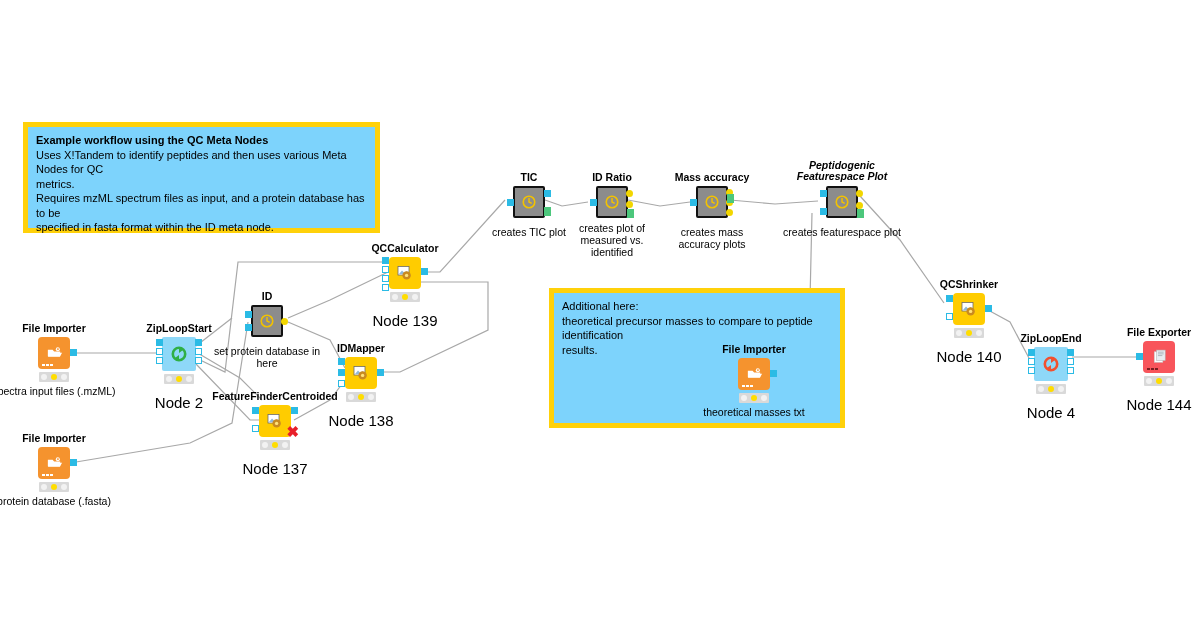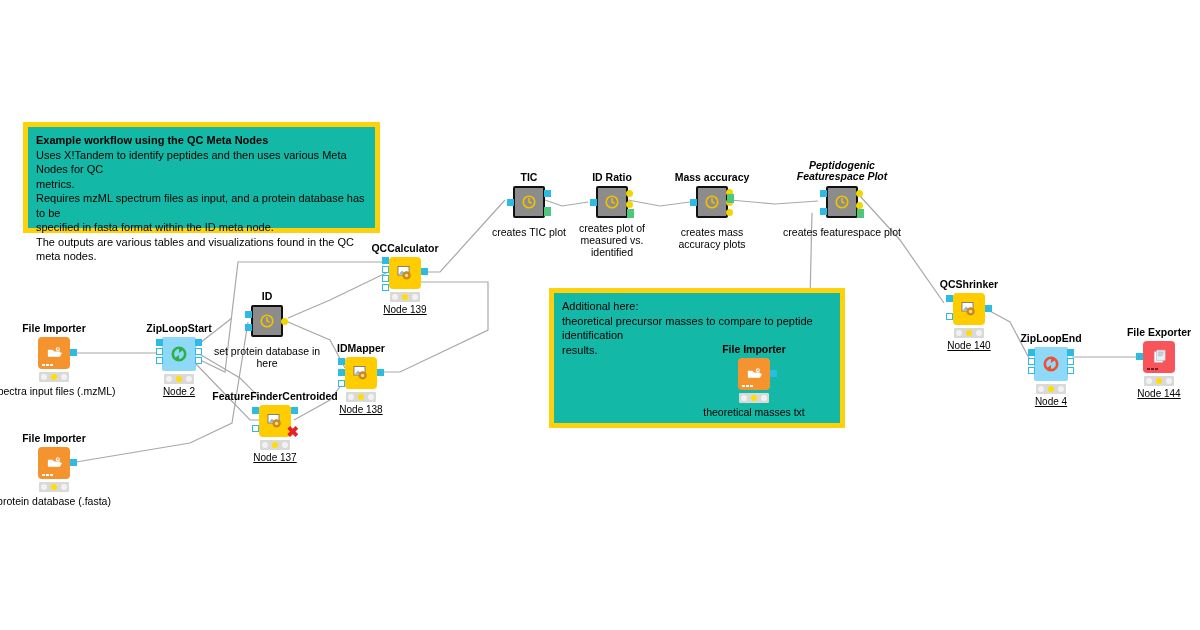--- a/index.html
+++ b/index.html
@@ -9,21 +9,21 @@
     font-family:"Liberation Sans", sans-serif;
     overflow:hidden;
     position:relative;
   }
   #canvas{position:absolute;inset:0;width:1200px;height:630px;}
   svg.wires{position:absolute;left:0;top:0;width:1200px;height:630px;pointer-events:none;}
 
   
   .annot{
     position:absolute;
-    background:#14b8a6;
+    background:#7dd3fc;
     border:5px solid #FFD10A;
     box-sizing:border-box;
     padding:6px 8px;
     font-size:11px;
     line-height:1.32;
     color:#000;
   }
   .annot .ttl{font-weight:bold;display:block;}
   .annot .ln{display:block;}
 
@@ -73,22 +73,22 @@
   .status{
     position:absolute;left:50%;transform:translateX(-50%);
     top:100%;margin-top:3px;
     width:30px;height:10px;background:#D9D9D9;border-radius:1px;
     display:flex;align-items:center;justify-content:space-around;
   }
   .status span{width:6px;height:6px;border-radius:50%;background:#F2F2F2;display:block;}
   .status span.on{background:#FFDD00;}
   .nodeid{
     position:absolute;left:50%;transform:translateX(-50%);
-    top:100%;margin-top:15px;
-    font-size:10px;color:#000;white-space:nowrap;text-decoration:underline;
+    top:100%;margin-top:23px;
+    font-size:15px;color:#000;white-space:nowrap;
   }
   .subcap{
     position:absolute;left:50%;transform:translateX(-50%);
     top:100%;margin-top:4px;
     font-size:10.5px;color:#000;text-align:center;line-height:1.15;
     white-space:normal;width:96px;
   }
   .subcap.w130{width:130px;}
   .subcap.w150{width:150px;}
   .errx{position:absolute;right:-8px;bottom:-2px;font-size:15px;color:#E8202A;font-weight:bold;line-height:1;}
@@ -134,21 +134,20 @@
       <path d="M1072,357 L1142,357"></path>
     </g>
   </svg>
 
   <div class="annot" style="left:23px;top:122px;width:357px;height:111px;">
     <span class="ttl">Example workflow using the QC Meta Nodes</span>
     <span class="ln">Uses X!Tandem to identify peptides and then uses various Meta Nodes for QC</span>
     <span class="ln">metrics.</span>
     <span class="ln">Requires mzML spectrum files as input, and a protein database has to be</span>
     <span class="ln">specified in fasta format within the ID meta node.</span>
-    <span class="ln">The outputs are various tables and visualizations found in the QC meta nodes.</span>
   </div>
 
   <div class="annot" style="left:549px;top:288px;width:296px;height:140px;">
     <span class="ln">Additional here:</span>
     <span class="ln">theoretical precursor masses to compare to peptide identification</span>
     <span class="ln">results.</span>
   </div>
 
   <div class="node" style="left:38px;top:337px;">
     <div class="nlabel">File Importer</div>

